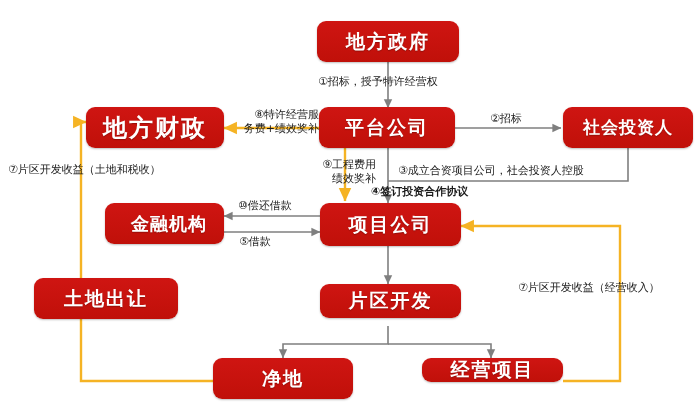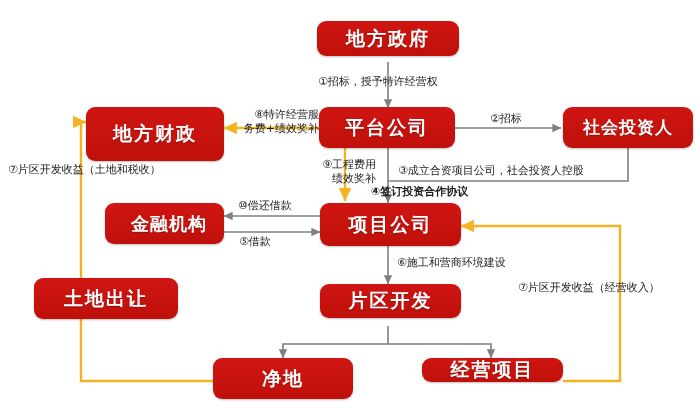--- a/index.html
+++ b/index.html
@@ -109,25 +109,25 @@
 
     <g>
       <path d="M216,381 L81,381 L81,122 L86,122" stroke="#f5b324" stroke-width="2.4" fill="none" marker-end="url(#arrOrange)"></path>
     </g>
 
     <g>
       <path d="M563,381 L620,381 L620,226 L461,226" stroke="#f5b324" stroke-width="2.4" fill="none" marker-end="url(#arrOrange)"></path>
     </g>
   </svg>
 
-  <div class="node" style="left:317px; top:21px; width:142px; height:35px; font-size:19px;">
+  <div class="node" style="left:317px; top:21px; width:142px; height:41px; font-size:19px;">
     <span>地方政府</span>
   </div>
 
-  <div class="node" style="left:86px; top:107px; width:138px; height:54px; font-size:19px;">
+  <div class="node" style="left:86px; top:107px; width:138px; height:41px; font-size:24px;">
     <span>地方财政</span>
   </div>
 
   <div class="node" style="left:319px; top:107px; width:136px; height:41px; font-size:19px;">
     <span>平台公司</span>
   </div>
 
   <div class="node" style="left:563px; top:107px; width:130px; height:41px; font-size:17px; letter-spacing:1px;">
     <span>社会投资人</span>
   </div>
@@ -161,21 +161,20 @@
   <div class="edge-label" style="left:490px; top:112px;">②招标</div>
 
   <div class="edge-label" style="left:398px; top:164px;">③成立合资项目公司，社会投资人控股</div>
 
   <div class="edge-label" style="left:371px; top:185px;font-weight:bold;">④签订投资合作协议</div>
 
   <div class="edge-label" style="left:239px; top:235px;">⑤借款</div>
 
   <div class="edge-label" style="left:238px; top:199px;">⑩偿还借款</div>
 
-  <div class="edge-label" style="left:397px; top:256px;">⑥施工和营商环境建设</div>
 
   <div class="edge-label" style="left:8px; top:163px;">⑦片区开发收益（土地和税收）</div>
 
   <div class="edge-label" style="left:518px; top:281px;">⑦片区开发收益（经营收入）</div>
 
   <div class="edge-label wrap" style="left:231px; top:108px; width:88px;">
     <span>⑧特许经营服</span><br>
     <span>务费+绩效奖补</span>
   </div>
 

